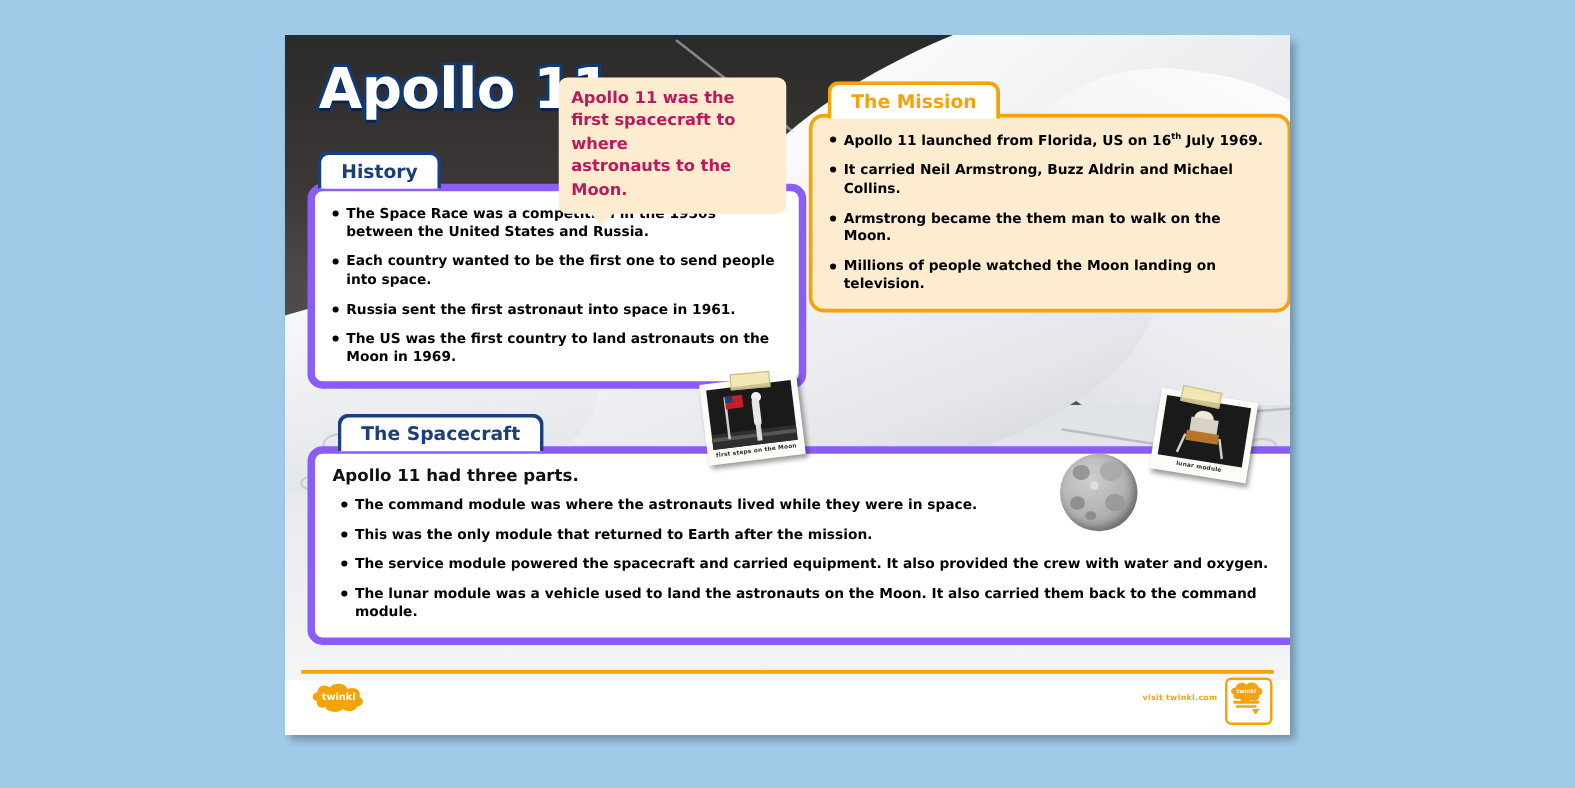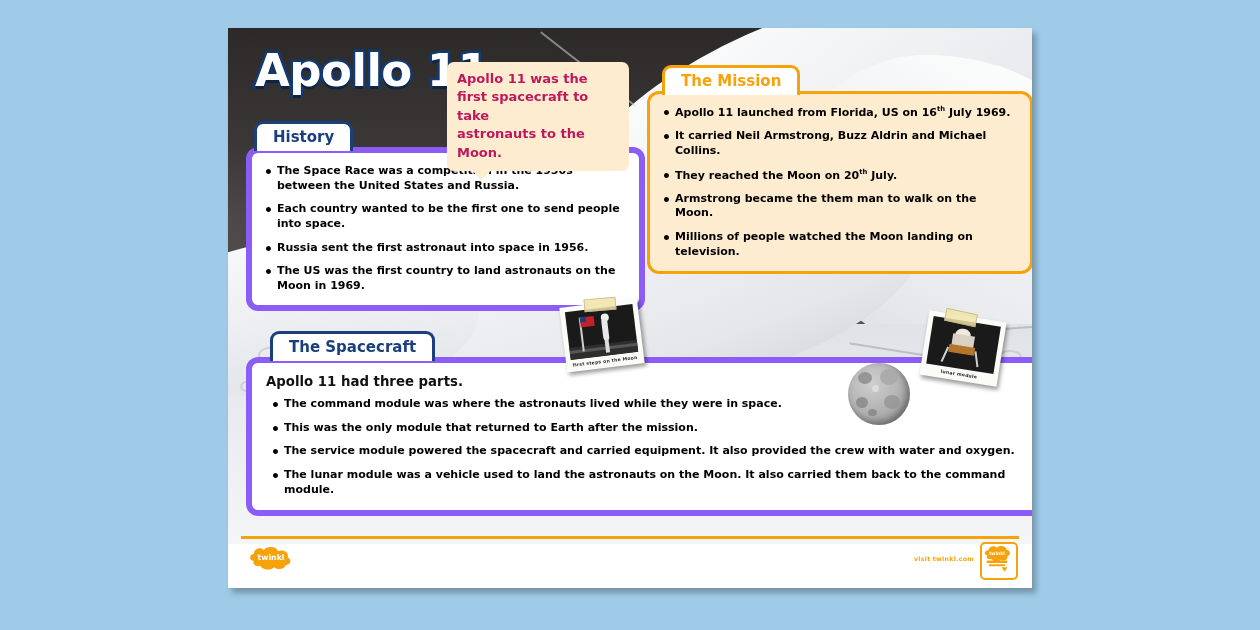--- a/index.html
+++ b/index.html
@@ -297,40 +297,39 @@
     <div class="crater c2"></div>
 
     <div class="crater c4"></div>
     <div class="crater c5"></div>
     <div class="crater c6"></div>
 
     <div id="title">Apollo 11</div>
 
     <div id="intro">
       <div class="line">Apollo 11 was the</div>
-      <div class="line">first spacecraft to take</div>
+      <div class="line">first spacecraft to where</div>
       <div class="line">astronauts to the Moon.</div>
     </div>
 
     <div class="tab navy" id="history-tab">History</div>
     <div class="card navy" id="history-card">
       <ul>
         <li>The Space Race was a competition in the 1950s between the United States and Russia.</li>
         <li>Each country wanted to be the first one to send people into space.</li>
-        <li>Russia sent the first astronaut into space in 1956.</li>
+        <li>Russia sent the first astronaut into space in 1961.</li>
         <li>The US was the first country to land astronauts on the Moon in 1969.</li>
       </ul>
     </div>
 
     <div class="tab orange" id="mission-tab">The Mission</div>
     <div class="card orange" id="mission-card">
       <ul>
         <li>Apollo 11 launched from Florida, US on 16<sup>th</sup> July 1969.</li>
         <li>It carried Neil Armstrong, Buzz Aldrin and Michael Collins.</li>
-        <li>They reached the Moon on 20<sup>th</sup> July.</li>
         <li>Armstrong became the them man to walk on the Moon.</li>
         <li>Millions of people watched the Moon landing on television.</li>
       </ul>
     </div>
 
     <div class="tab navy" id="spacecraft-tab">The Spacecraft</div>
     <div class="card navy" id="spacecraft-card">
       <p id="spacecraft-lead">Apollo 11 had three parts.</p>
       <ul>
         <li>The command module was where the astronauts lived while they were in space.</li>

